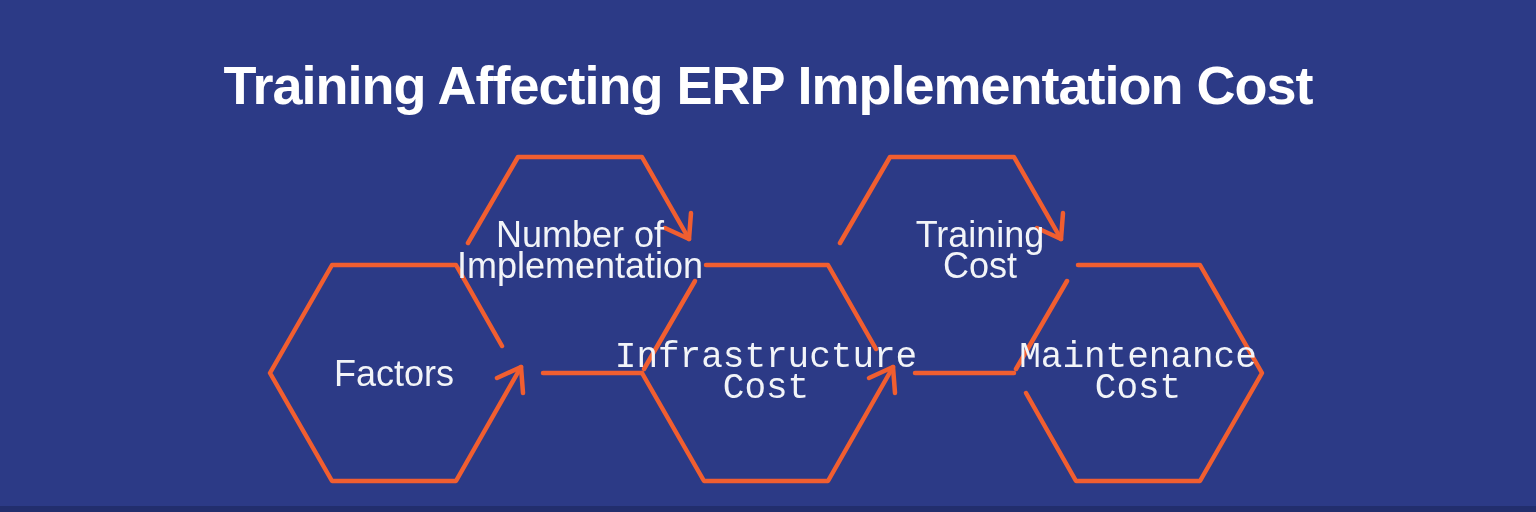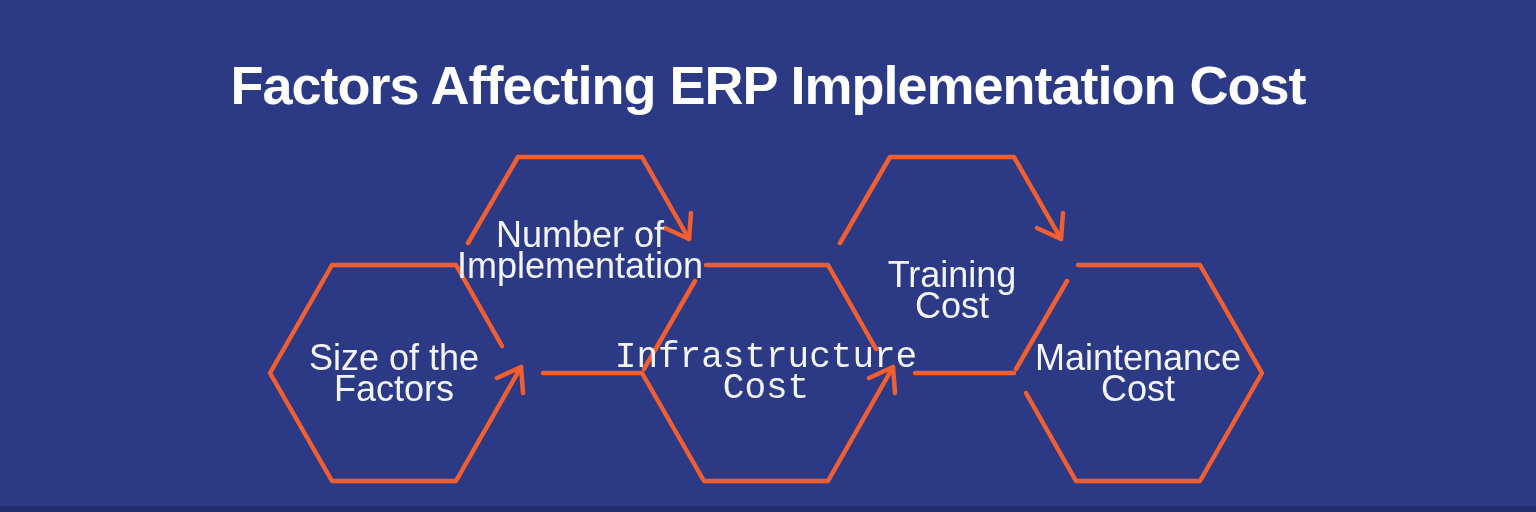--- a/index.html
+++ b/index.html
@@ -57,21 +57,21 @@
     left: 0; right: 0; bottom: 0;
     height: 6px;
     background: rgba(18, 25, 62, 0.35);
   }
 </style>
 </head>
 <body>
 
 <div class="canvas">
 
-  <div class="title">Factors Affecting ERP Implementation Cost</div>
+  <div class="title">Training Affecting ERP Implementation Cost</div>
 
   <svg class="diagram-svg" viewBox="0 0 1536 512" aria-hidden="true">
 
     <path d="M502 346 L456 265 L332 265 L270 373 L332 481 L456 481 L521 367"></path>
     <path d="M497 378 L521 367 L523 393"></path>
 
     <path d="M468 243 L518 157 L642 157 L689 239"></path>
     <path d="M691 213 L689 239 L665 228"></path>
     <path d="M543 373 L642 373"></path>
     <path d="M644 369 L695 281"></path>
@@ -82,39 +82,38 @@
 
     <path d="M840 243 L890 157 L1014 157 L1061 239"></path>
     <path d="M1063 213 L1061 239 L1037 228"></path>
     <path d="M915 373 L1014 373"></path>
     <path d="M1016 369 L1067 281"></path>
 
     <path d="M1078 265 L1200 265 L1262 373 L1200 481 L1076 481 L1026 393"></path>
   </svg>
 
   <div class="hex-label" style="left:394px; top:373px;">
-    <div>Size of the</div>
     <div>Factors</div>
   </div>
 
   <div class="hex-label" style="left:580px; top:250px;">
     <div>Number of</div>
     <div>Implementation</div>
   </div>
 
   <div class="hex-label" style="left:766px; top:373px;font-family:Liberation Mono, monospace;">
     <div>Infrastructure</div>
     <div>Cost</div>
   </div>
 
-  <div class="hex-label" style="left:952px; top:250px;margin-top:40px;">
+  <div class="hex-label" style="left:980px; top:250px;">
     <div>Training</div>
     <div>Cost</div>
   </div>
 
-  <div class="hex-label" style="left:1138px; top:373px;">
+  <div class="hex-label" style="left:1138px; top:373px;font-family:Liberation Mono, monospace;">
     <div>Maintenance</div>
     <div>Cost</div>
   </div>
 
   <div class="bottom-shadow"></div>
 
 </div>
 
 </body></html>

